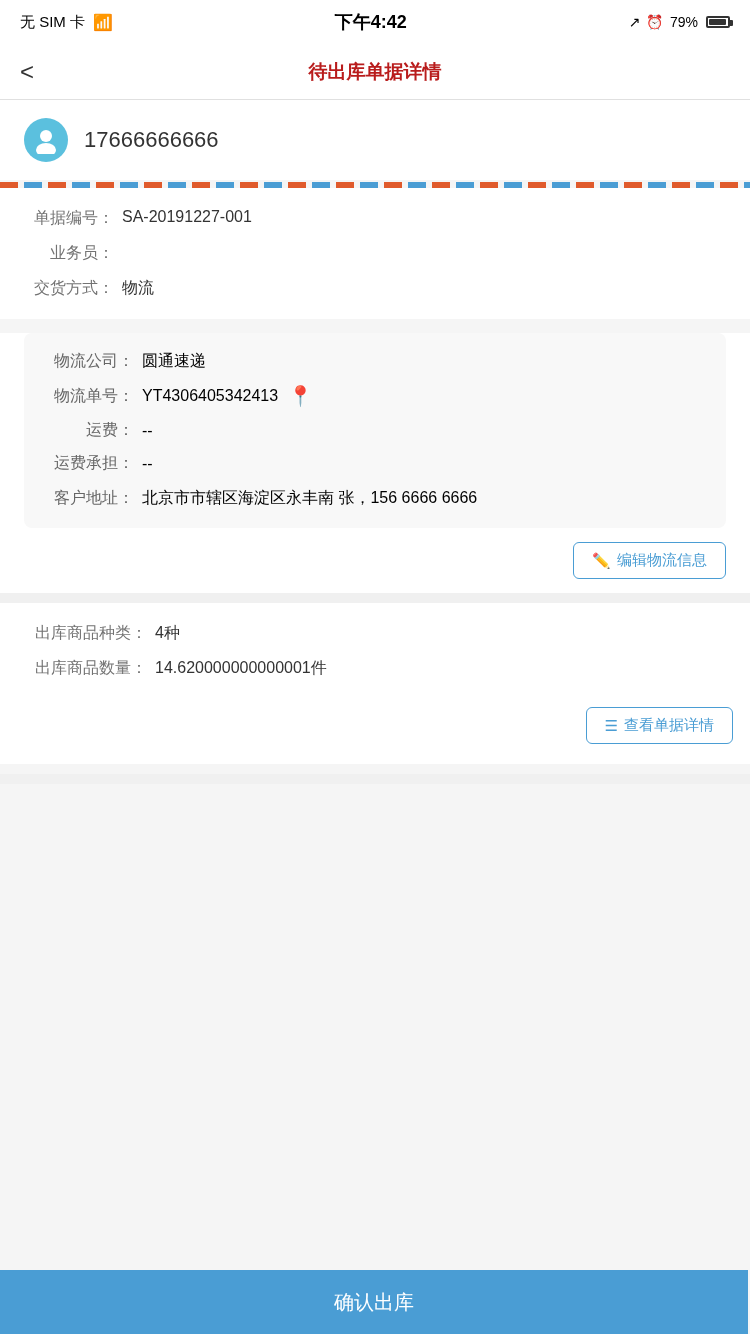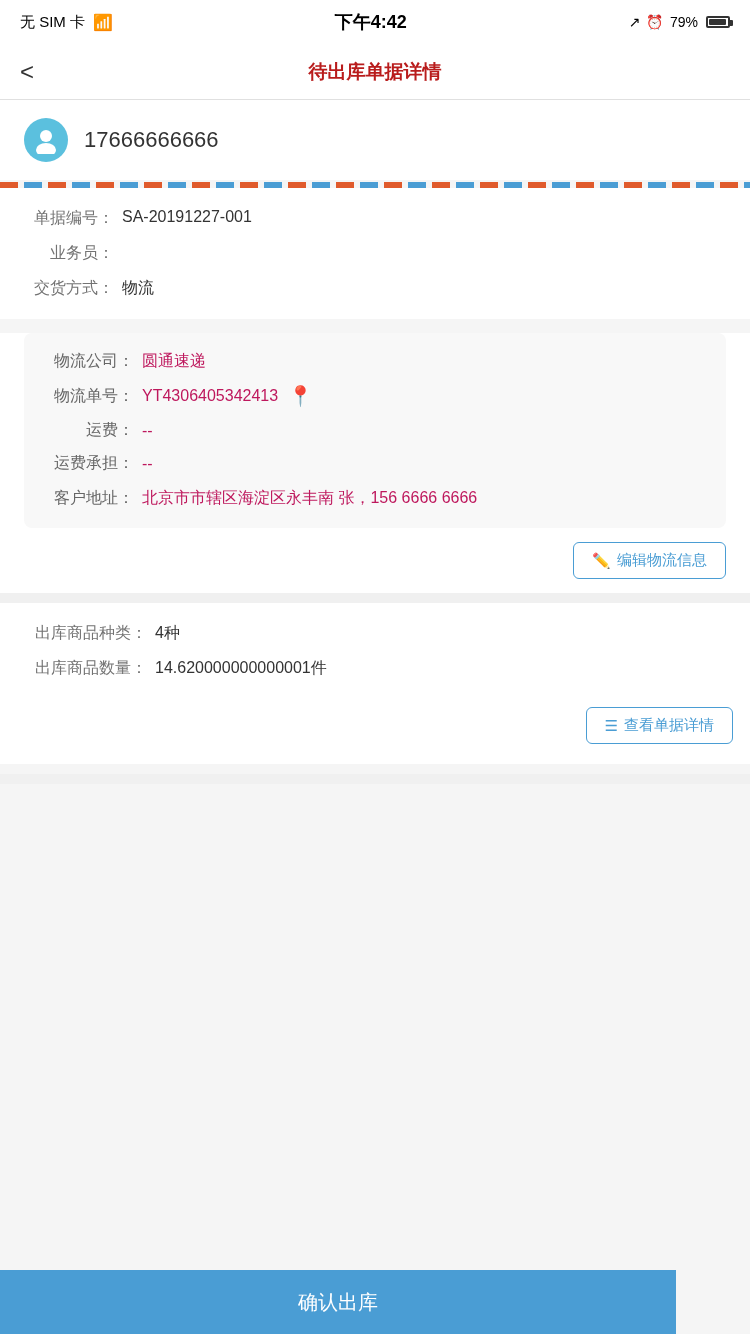--- a/index.html
+++ b/index.html
@@ -156,21 +156,21 @@
     }
     .logistics-row:last-child { margin-bottom: 0; }
     .logistics-label {
       color: #666;
       min-width: 90px;
       text-align: right;
       margin-right: 8px;
       flex-shrink: 0;
     }
     .logistics-value {
-      color: #be185d;
+      color: #000000;
       flex: 1;
       word-break: break-all;
     }
     .logistics-value.address-text {
       line-height: 1.5;
     }
     .tracking-row {
       display: flex;
       align-items: center;
     }
@@ -213,21 +213,21 @@
       background: #f5f5f5;
       flex: 1;
       min-height: 150px;
     }
 
     
     .confirm-bar {
       position: fixed;
       bottom: 0;
       left: 0;
-      width: 676px;
+      width: 748px;
       background: #4a9dd4;
       height: 64px;
       display: flex;
       align-items: center;
       justify-content: center;
       cursor: pointer;
     }
     .confirm-btn-text {
       color: #fff;
       font-size: 20px;

